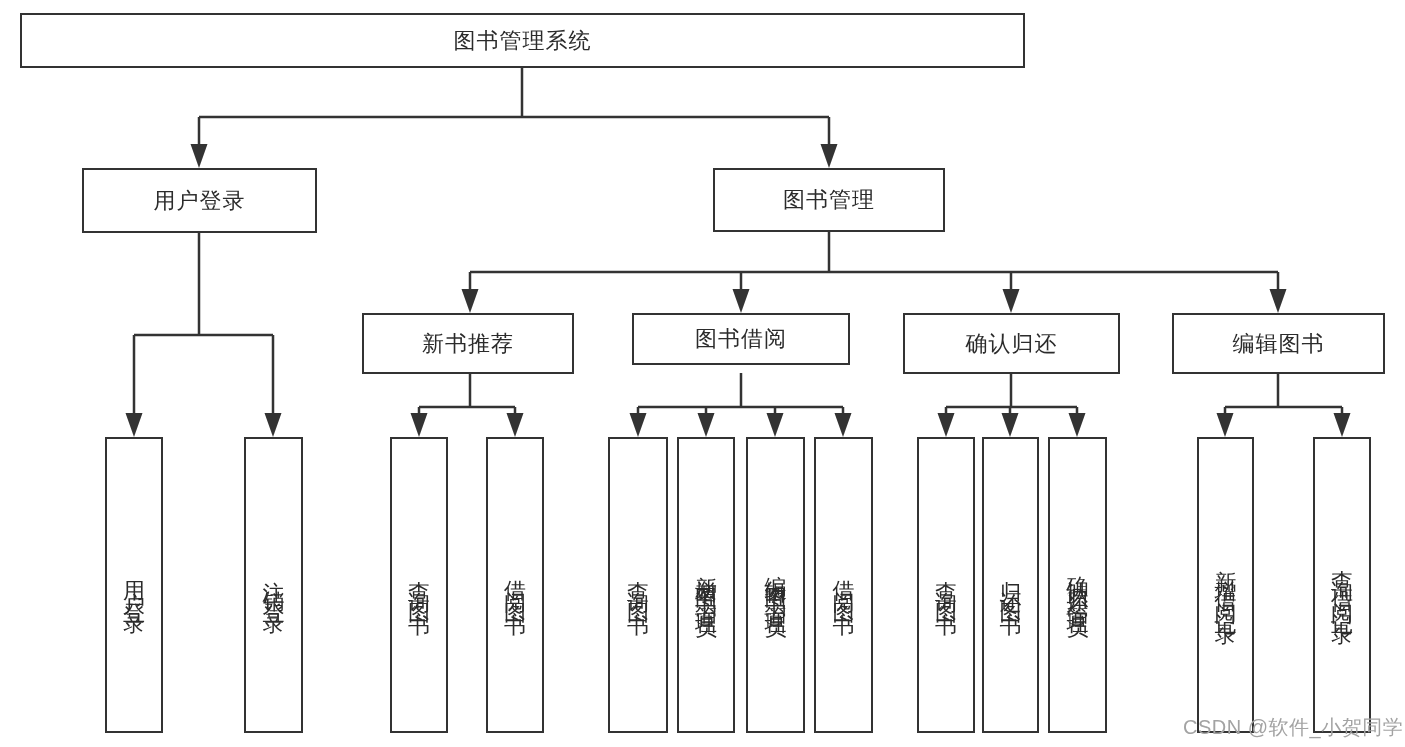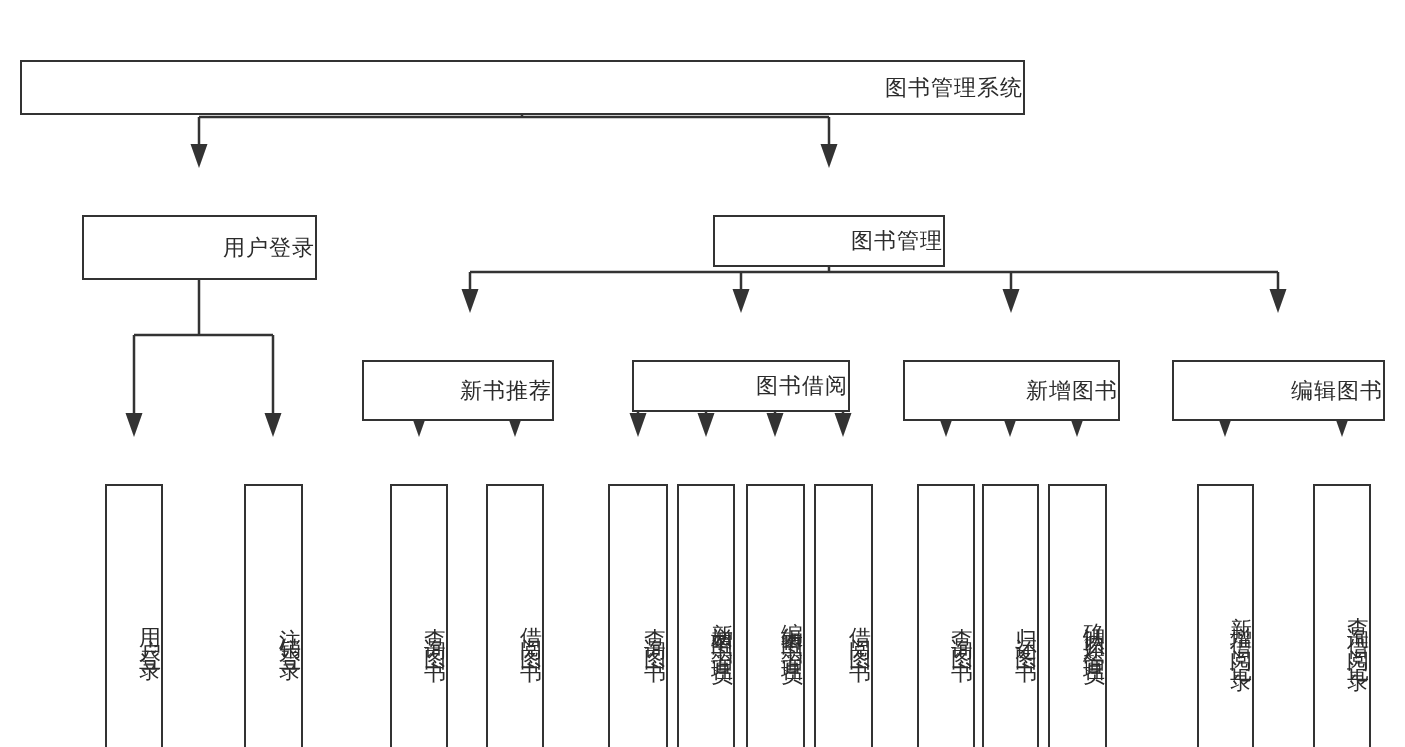--- a/index.html
+++ b/index.html
@@ -18,23 +18,22 @@
     overflow:hidden;
   }
   .wires{position:absolute;left:0;top:0;width:1405px;height:747px;}
   .wires path{stroke:var(--line);stroke-width:2.5;fill:none;}
   .wires polygon{fill:var(--line);stroke:none;}
   .node{
     position:absolute;
     box-sizing:border-box;
     background:var(--fill);
     border:2.5px solid var(--line);
-    display:flex;align-items:center;justify-content:flex-end;
+    display:flex;align-items:center;justify-content:center;
     color:var(--text);
-    margin-top:47px;
   }
   .node.h .lbl{
     font-size:22px;
     letter-spacing:1px;
     white-space:nowrap;
   }
   .node.v .lbl{
     writing-mode:vertical-rl;
     text-orientation:mixed;
     font-size:22px;
@@ -106,32 +105,32 @@
     </g>
   </svg>
 
   <div class="node h" style="left:20px;top:13px;width:1005px;height:55px">
     <span class="lbl">图书管理系统</span>
   </div>
 
   <div class="node h" style="left:82px;top:168px;width:235px;height:65px">
     <span class="lbl">用户登录</span>
   </div>
-  <div class="node h" style="left:713px;top:168px;width:232px;height:52px">
+  <div class="node h" style="left:713px;top:168px;width:232px;height:64px">
     <span class="lbl">图书管理</span>
   </div>
 
-  <div class="node h" style="left:362px;top:313px;width:192px;height:61px">
+  <div class="node h" style="left:362px;top:313px;width:212px;height:61px">
     <span class="lbl">新书推荐</span>
   </div>
   <div class="node h" style="left:632px;top:313px;width:218px;height:52px">
     <span class="lbl">图书借阅</span>
   </div>
   <div class="node h" style="left:903px;top:313px;width:217px;height:61px">
-    <span class="lbl">新增图书</span>
+    <span class="lbl">确认归还</span>
   </div>
   <div class="node h" style="left:1172px;top:313px;width:213px;height:61px">
     <span class="lbl">编辑图书</span>
   </div>
 
   <div class="node v" style="left:105px;top:437px;width:58px;height:296px">
     <span class="lbl">用户登录</span>
   </div>
   <div class="node v" style="left:244px;top:437px;width:59px;height:296px">
     <span class="lbl">注销登录</span>
@@ -167,14 +166,15 @@
     <span class="lbl">确认归还（管理员）</span>
   </div>
 
   <div class="node v" style="left:1197px;top:437px;width:57px;height:296px">
     <span class="lbl">新增借阅记录</span>
   </div>
   <div class="node v" style="left:1313px;top:437px;width:58px;height:296px">
     <span class="lbl">查询借阅记录</span>
   </div>
 
+  <div class="watermark">CSDN @软件_小贺同学</div>
 
 </div>
 
 </body></html>

